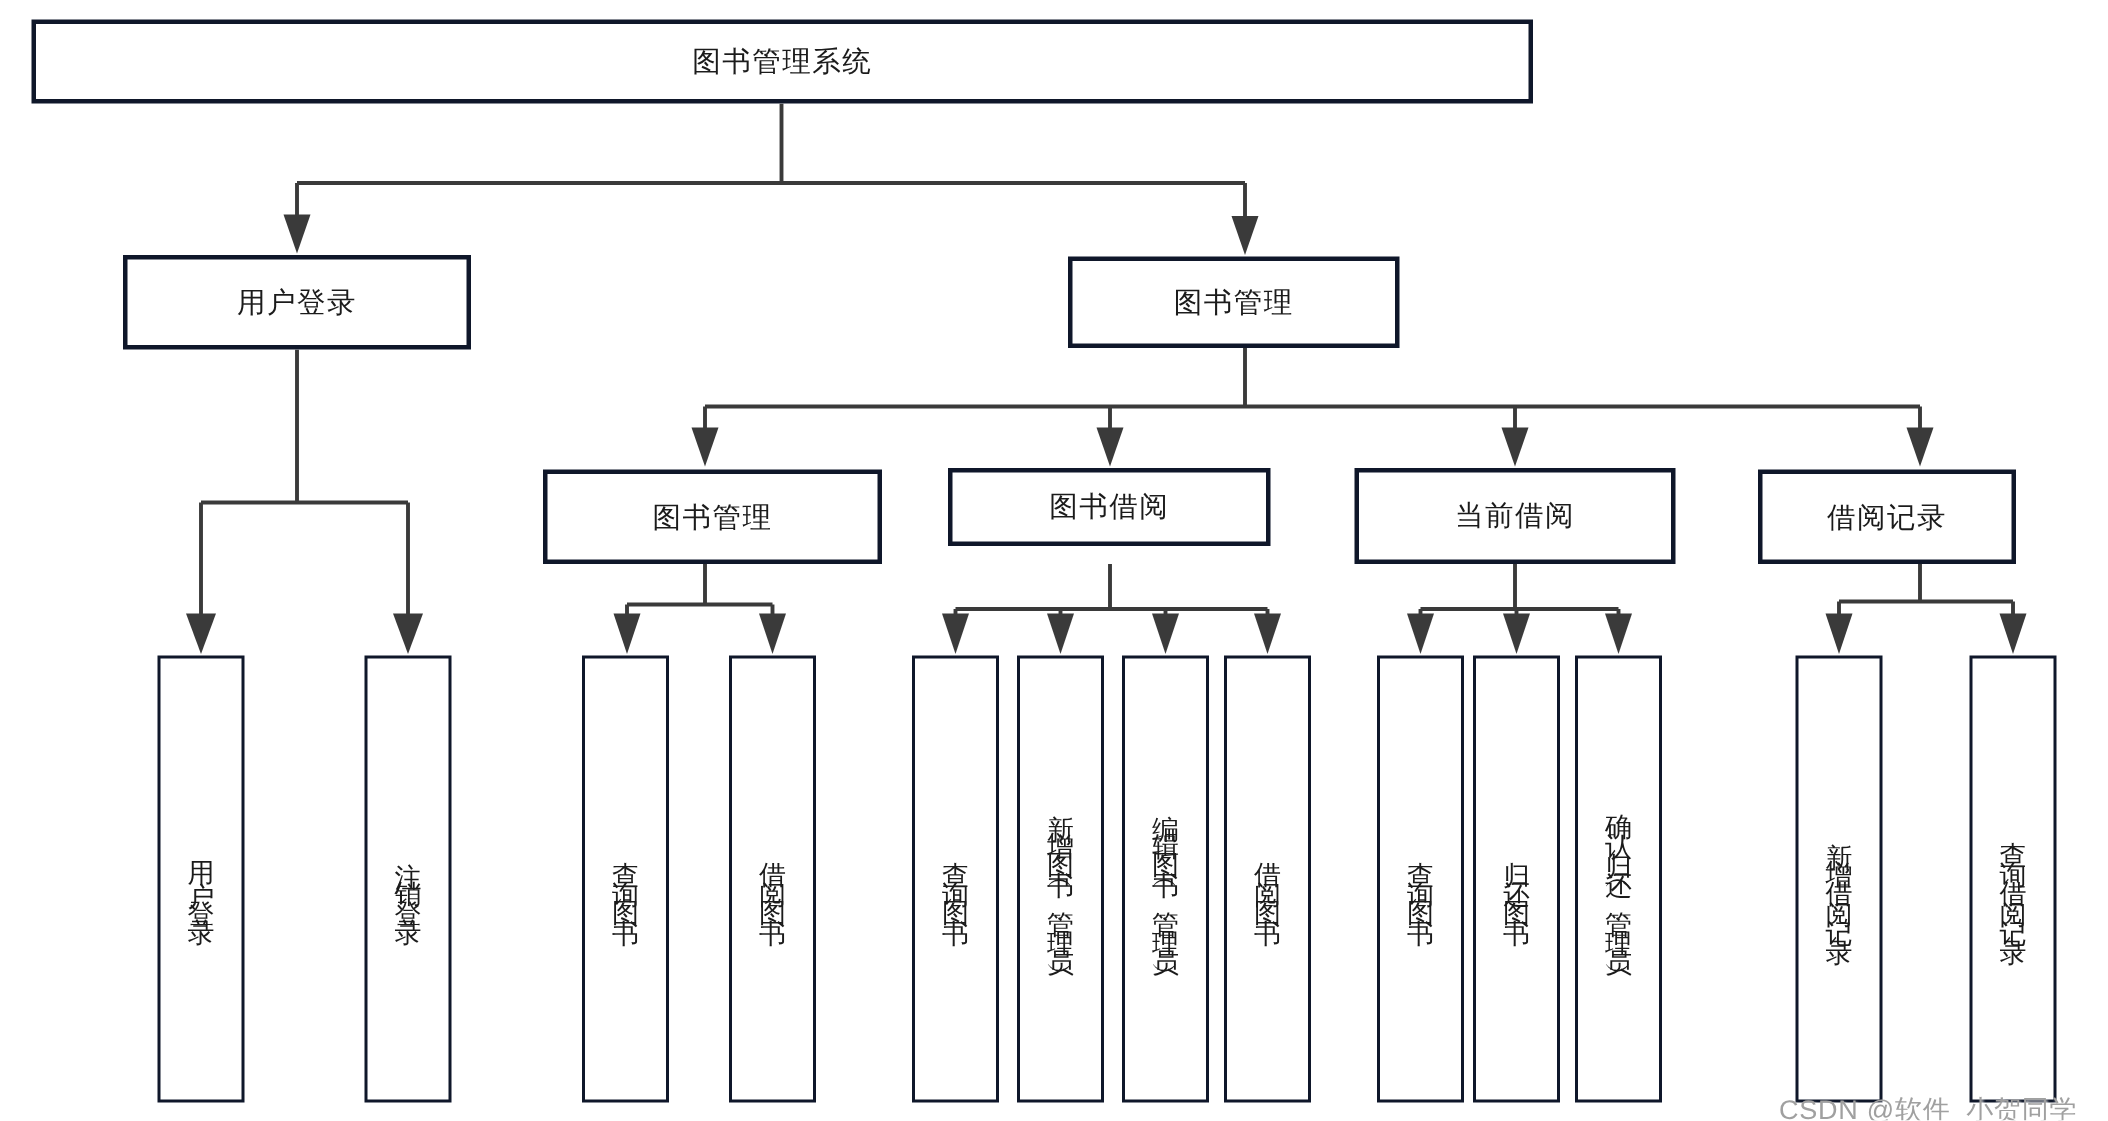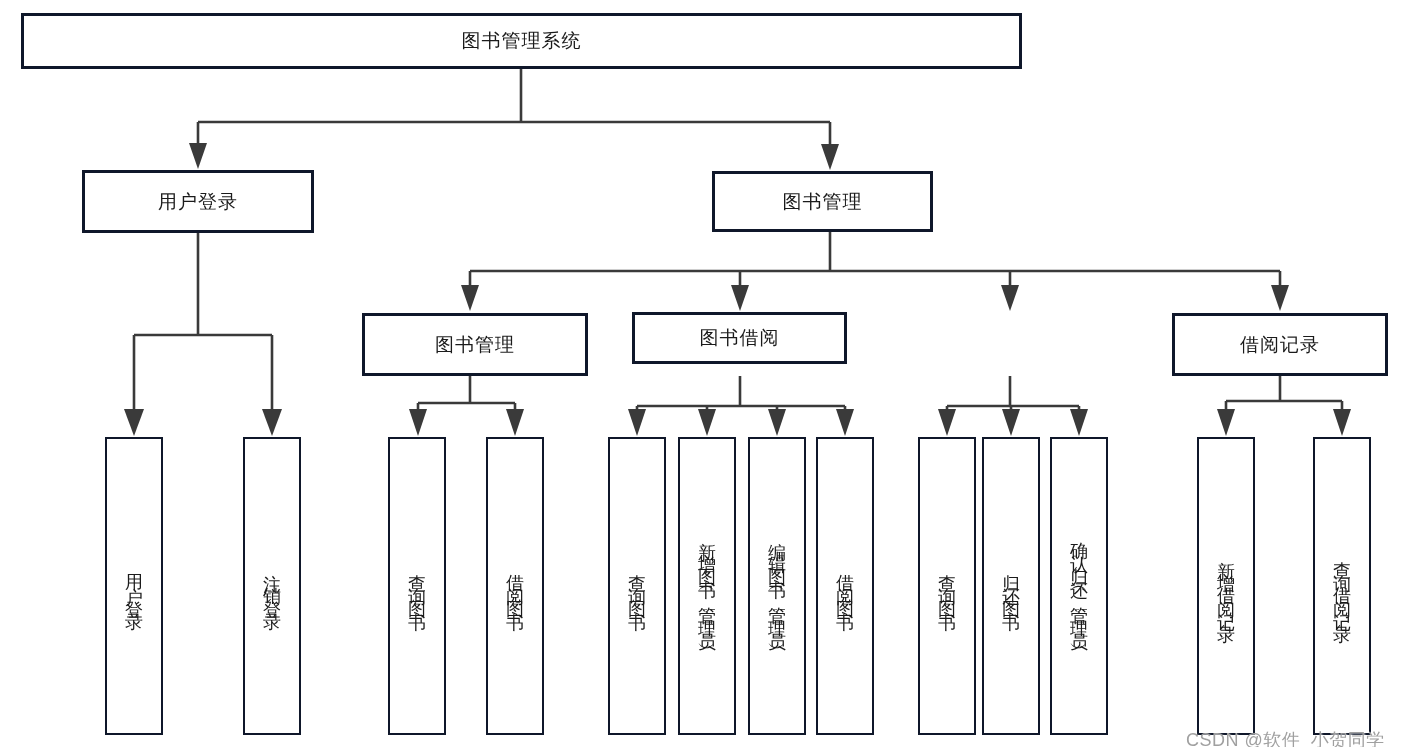--- a/index.html
+++ b/index.html
@@ -120,21 +120,22 @@
     </g>
   </svg>
 
   <div class="node" style="left:21px; top:13px; width:1001px; height:56px;">图书管理系统</div>
 
   <div class="node" style="left:82px; top:170px; width:232px; height:63px;">用户登录</div>
   <div class="node" style="left:712px; top:171px; width:221px; height:61px;text-align:center;">图书管理</div>
 
   <div class="node" style="left:362px; top:313px; width:226px; height:63px;">图书管理</div>
   <div class="node" style="left:632px; top:312px; width:215px; height:52px;">图书借阅</div>
-  <div class="node" style="left:1172px; top:313px; width:216px; height:63px;">借阅记录</div>
+  <div class="node" style="left:903px; top:312px; width:214px; height:64px;">当前借阅</div>
+  <div class="node" style="left:1172px; top:313px; width:172px; height:63px;">借阅记录</div>
 
   <div class="node leaf" style="left:105px; top:437px; width:58px; height:298px;">用户登录</div>
   <div class="node leaf" style="left:243px; top:437px; width:58px; height:298px;">注销登录</div>
 
   <div class="node leaf" style="left:388px; top:437px; width:58px; height:298px;">查询图书</div>
   <div class="node leaf" style="left:486px; top:437px; width:58px; height:298px;">借阅图书</div>
 
   <div class="node leaf" style="left:608px; top:437px; width:58px; height:298px;">查询图书</div>
   <div class="node leaf" style="left:678px; top:437px; width:58px; height:298px;">新增图书（管理员）</div>
   <div class="node leaf" style="left:748px; top:437px; width:58px; height:298px;">编辑图书（管理员）</div>

